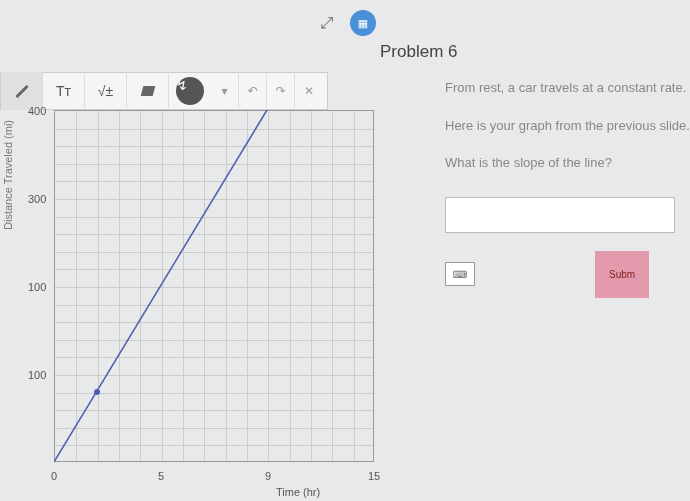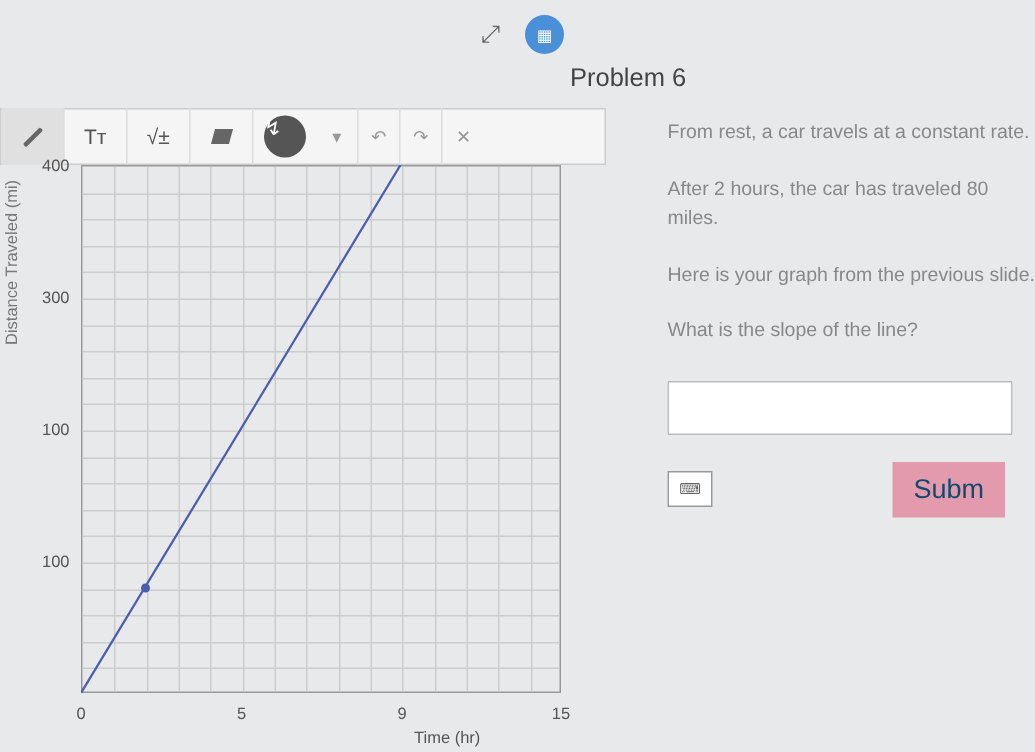--- a/index.html
+++ b/index.html
@@ -1,40 +1,40 @@
 <!DOCTYPE html>
 <html><head>
 <meta charset="utf-8">
 <style>
 *{box-sizing:border-box;margin:0;padding:0}
 body{width:690px;height:501px;font-family:Arial,sans-serif;background:#e8e9eb;overflow:hidden;position:relative}
 .top-bar{position:absolute;top:8px;left:0;right:0;height:30px;display:flex;justify-content:center;align-items:center;gap:10px}
 .top-icon{display:inline-flex;align-items:center;justify-content:center;width:26px;height:26px;color:#666}
 .calc-icon{background:#4a90d9;border-radius:50%;color:#fff;font-size:11px;padding:5px}
 .problem-title{position:absolute;top:42px;left:380px;font-size:17px;color:#444;font-weight:400}
-.toolbar{position:absolute;top:72px;left:0;width:404px;height:38px;background:#f5f5f5;border:1px solid #ccc;display:flex;align-items:center}
+.toolbar{position:absolute;top:72px;left:0;width:328px;height:38px;background:#f5f5f5;border:1px solid #ccc;display:flex;align-items:center}
 .tool{width:42px;height:38px;display:flex;align-items:center;justify-content:center;border-right:1px solid #ddd;font-size:14px;color:#555;position:relative}
 .tool.sel{background:#e0e0e0}
 .tool-draw{background:#555;color:#fff;border-radius:50%;width:28px;height:28px;margin:5px}
 .tool-small{width:28px;font-size:12px;color:#999}
 .graph-area{position:absolute;top:110px;left:0;width:400px;height:390px}
 .y-axis-label{position:absolute;left:2px;top:120px;transform:rotate(-90deg);transform-origin:left top;font-size:11px;color:#777;white-space:nowrap}
 .y-tick{position:absolute;left:28px;font-size:11px;color:#555;text-align:left;width:22px}
 .x-tick{position:absolute;bottom:18px;font-size:11px;color:#555;text-align:center;width:20px}
 .x-axis-label{position:absolute;bottom:2px;left:276px;font-size:11px;color:#555}
 .grid{position:absolute;left:54px;top:0;width:320px;height:352px;border:1px solid #999}
 .gl-v{position:absolute;top:0;bottom:0;width:1px;background:#ccc}
 .gl-h{position:absolute;left:0;right:0;height:1px;background:#ccc}
 .plot-line{position:absolute;left:54px;top:0;width:320px;height:352px;pointer-events:none}
 .content{position:absolute;top:78px;left:445px;right:0;font-size:13px;color:#888;line-height:1.5}
 .content p{margin-bottom:18px}
 .answer-box{width:230px;height:36px;border:1px solid #bbb;background:#fff;margin-top:6px;margin-bottom:18px;padding:6px;font-size:13px}
 .bottom-row{display:flex;align-items:center;gap:120px}
 .keyb{width:30px;height:24px;border:1px solid #999;background:#fff;display:flex;align-items:center;justify-content:center;font-size:10px;color:#666}
-.submit{background:#e49aad;color:#0c4a6e;padding:8px 14px;font-size:18px;border:none}
+.submit{background:#e49aad;color:#7f1d1d;padding:18px 14px;font-size:10px;border:none}
 .pencil-ico{width:16px;height:3px;background:#666;transform:rotate(-45deg);border-radius:1px}
 .eraser-ico{width:12px;height:10px;background:#666;transform:skewX(-15deg)}
 .point{position:absolute;width:6px;height:6px;background:#4a5db0;border-radius:50%;transform:translate(-50%,-50%)}
 </style>
 </head>
 <body>
 
 <div class="top-bar">
   <span class="top-icon">⤢</span>
   <span class="top-icon calc-icon">▦</span>
@@ -107,23 +107,20 @@
       <div class="gl-h" style="top: 334.4px;"></div>
     </div>
   <svg class="plot-line">
     <line x1="0" y1="352" x2="213" y2="0" stroke="#4a5db0" stroke-width="1.5"></line>
   </svg>
   <div class="point" style="left:96.6px;top:281.6px"></div>
 </div>
 
 <div class="content">
   <p>From rest, a car travels at a constant rate.</p>
-  <p>
-    <span>After </span><span>2</span><span> hours, the car has traveled </span><span>80</span><span> miles.</span>
-  </p>
   <p>Here is your graph from the previous slide.</p>
   <p>What is the slope of the line?</p>
   <input class="answer-box" value="" style="">
   <div class="bottom-row">
     <div class="keyb">⌨</div>
     <button class="submit">Subm</button>
   </div>
 </div>
 
 </body></html>

